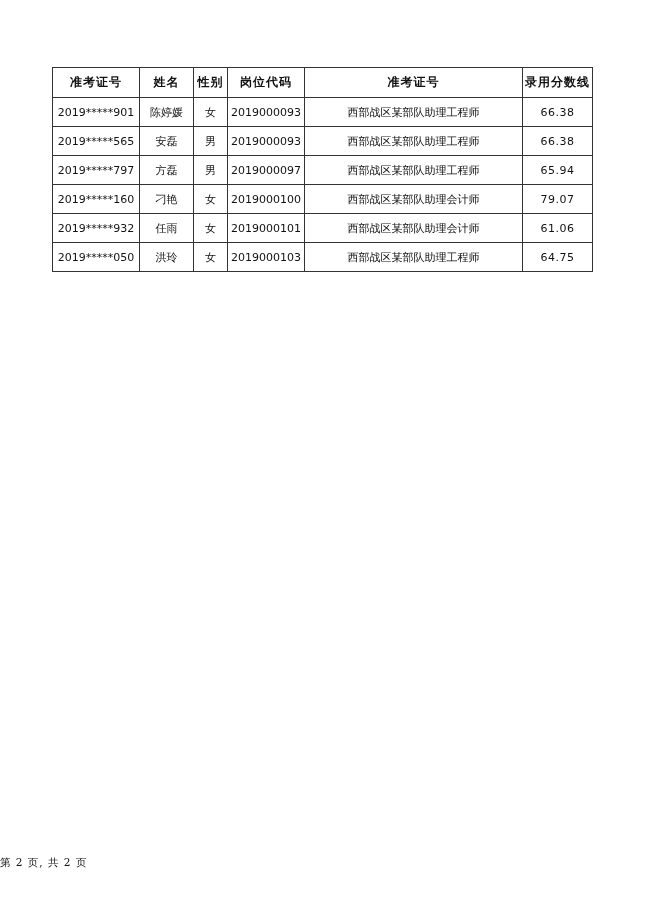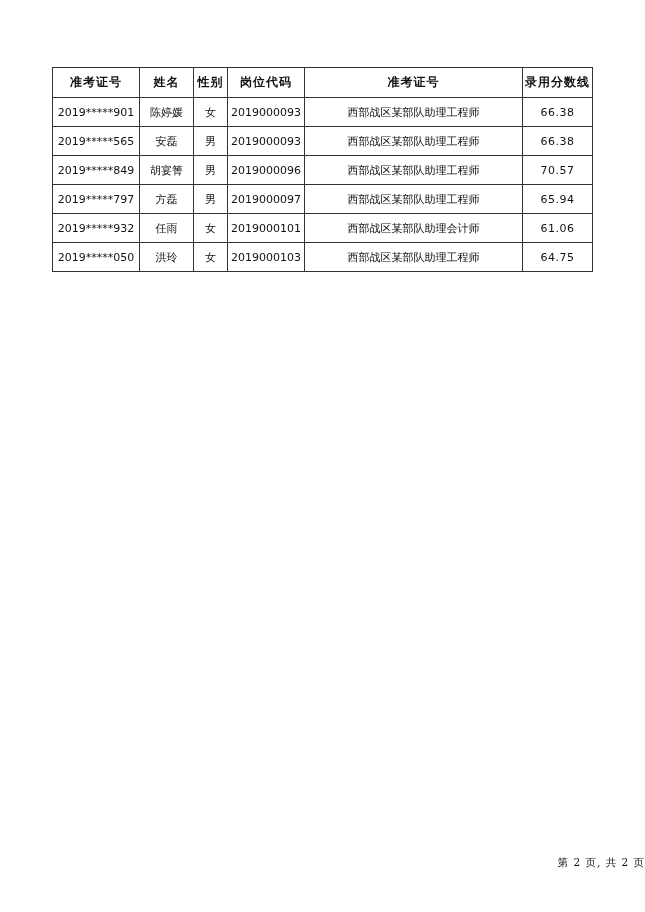--- a/index.html
+++ b/index.html
@@ -50,21 +50,21 @@
       height: 28px;
       font-size: 11px;
     }
     td.col-id, td.col-code, td.col-score { font-size: 9px; }
     td.col-score { letter-spacing: 0.5px; margin-left: 8px; }
     .footer {
       position: absolute;
       top: 856px;
       left: 0;
       width: 645px;
-      text-align: right;
+      text-align: left;
       font-family: "DejaVu Serif", "Liberation Serif", serif;
       font-size: 10.5px;
       letter-spacing: 1px;
     }
   </style>
 </head>
 <body>
 
 <div class="page">
   <table class="result-table">
@@ -97,34 +97,34 @@
       </tr>
       <tr>
         <td class="col-id">2019*****565</td>
         <td>安磊</td>
         <td>男</td>
         <td class="col-code">2019000093</td>
         <td>西部战区某部队助理工程师</td>
         <td class="col-score">66.38</td>
       </tr>
       <tr>
-        <td class="col-id">2019*****849</td>
-        <td>胡宴箐</td>
-        <td>男</td>
-        <td class="col-code">2019000096</td>
-        <td>西部战区某部队助理工程师</td>
-        <td class="col-score">70.57</td>
-      </tr>
-      <tr>
         <td class="col-id">2019*****797</td>
         <td>方磊</td>
         <td>男</td>
         <td class="col-code">2019000097</td>
         <td>西部战区某部队助理工程师</td>
         <td class="col-score">65.94</td>
+      </tr>
+      <tr>
+        <td class="col-id">2019*****160</td>
+        <td>刁艳</td>
+        <td>女</td>
+        <td class="col-code">2019000100</td>
+        <td>西部战区某部队助理会计师</td>
+        <td class="col-score">79.07</td>
       </tr>
       <tr>
         <td class="col-id">2019*****932</td>
         <td>任雨</td>
         <td>女</td>
         <td class="col-code">2019000101</td>
         <td>西部战区某部队助理会计师</td>
         <td class="col-score">61.06</td>
       </tr>
       <tr>

